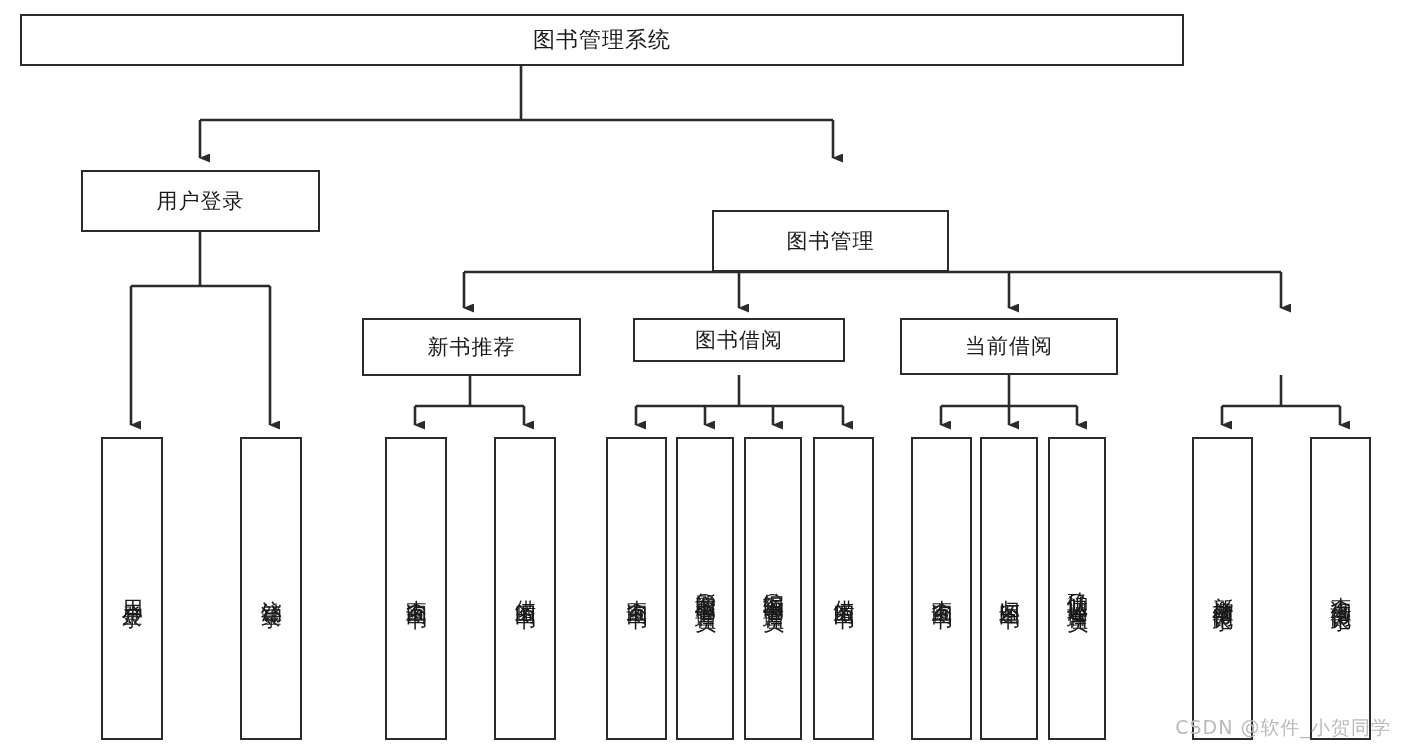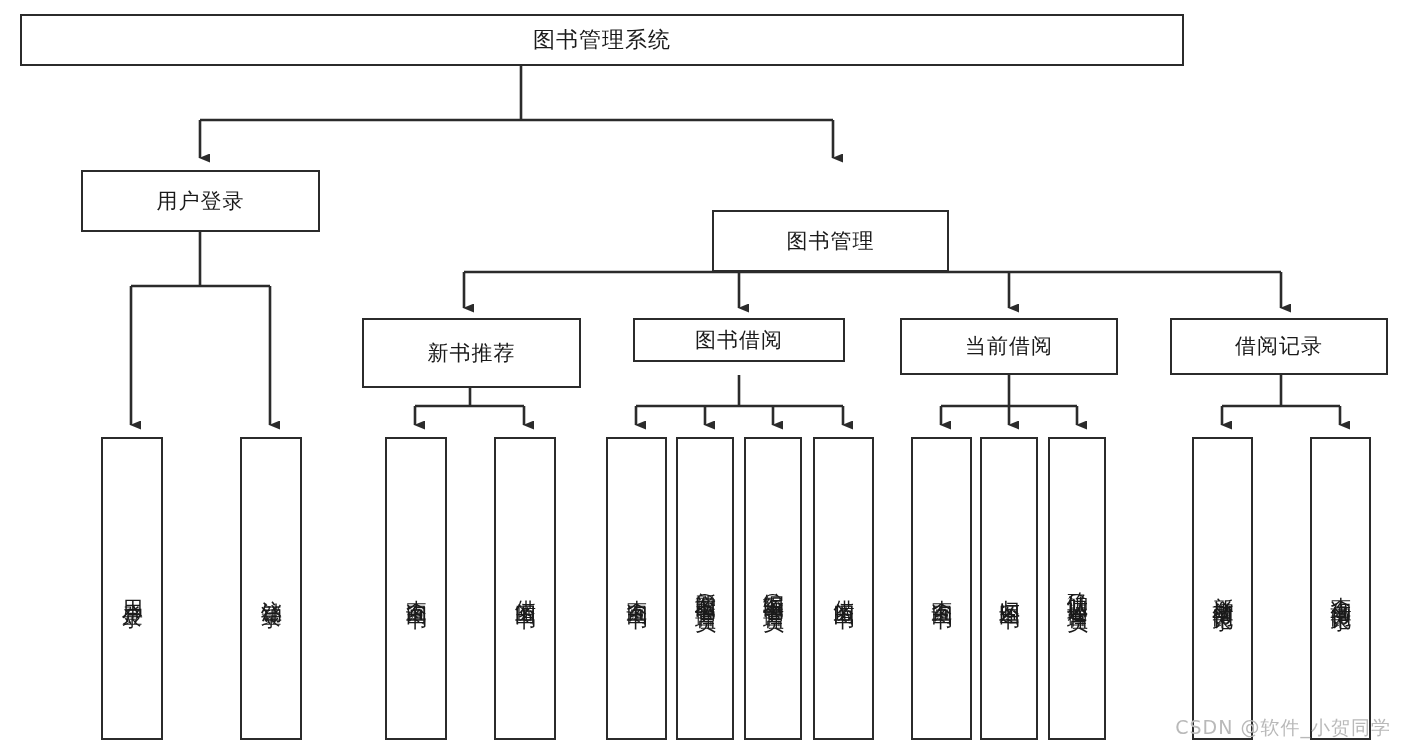--- a/index.html
+++ b/index.html
@@ -131,35 +131,32 @@
   </div>
 
   <div class="node mid" style="left:81px;top:170px;width:239px;height:62px;">
     <span class="label">用户登录</span>
   </div>
 
   <div class="node mid" style="left:712px;top:170px;width:237px;height:62px;margin-top:40px;">
     <span class="label">图书管理</span>
   </div>
 
-  <div class="node mid" style="left:362px;top:318px;width:219px;height:70px;">
+  <div class="node mid" style="left:362px;top:318px;width:219px;height:58px;">
     <span class="label">新书推荐</span>
   </div>
 
   <div class="node mid" style="left:633px;top:318px;width:212px;height:44px;">
     <span class="label">图书借阅</span>
   </div>
 
   <div class="node mid" style="left:900px;top:318px;width:218px;height:57px;">
     <span class="label">当前借阅</span>
   </div>
 
-  <div class="node mid" style="left:1170px;top:318px;width:218px;height:57px;">
-    <span class="label">借阅记录</span>
-  </div>
 
   <div class="node leaf" style="left:101px;top:437px;width:62px;height:303px;">
     <span class="label">用户登录</span>
   </div>
   <div class="node leaf" style="left:240px;top:437px;width:62px;height:303px;">
     <span class="label">注销登录</span>
   </div>
 
   <div class="node leaf" style="left:385px;top:437px;width:62px;height:303px;">
     <span class="label">查询图书</span>

